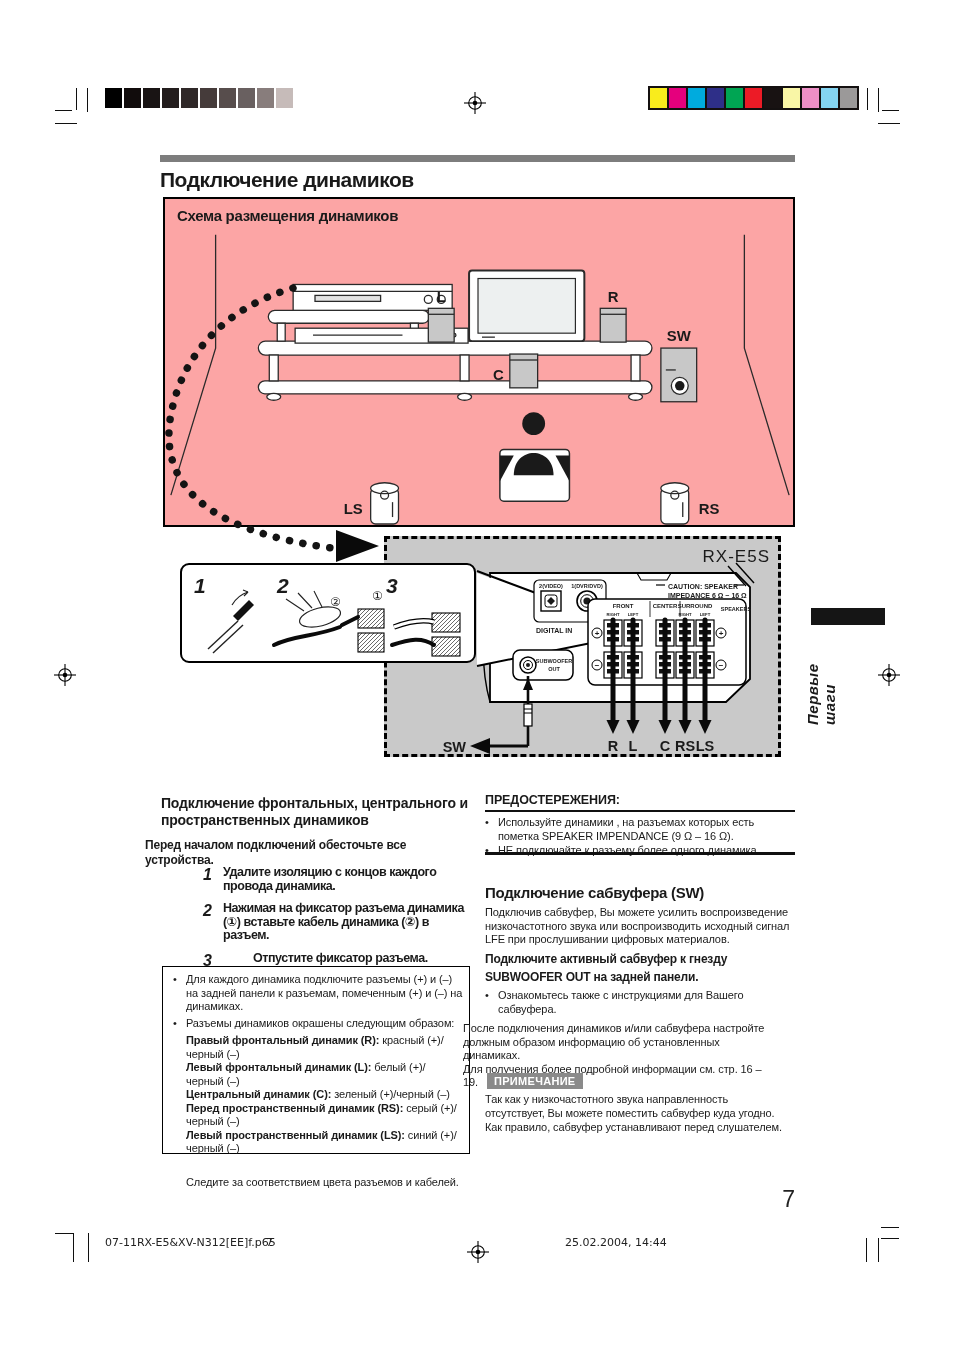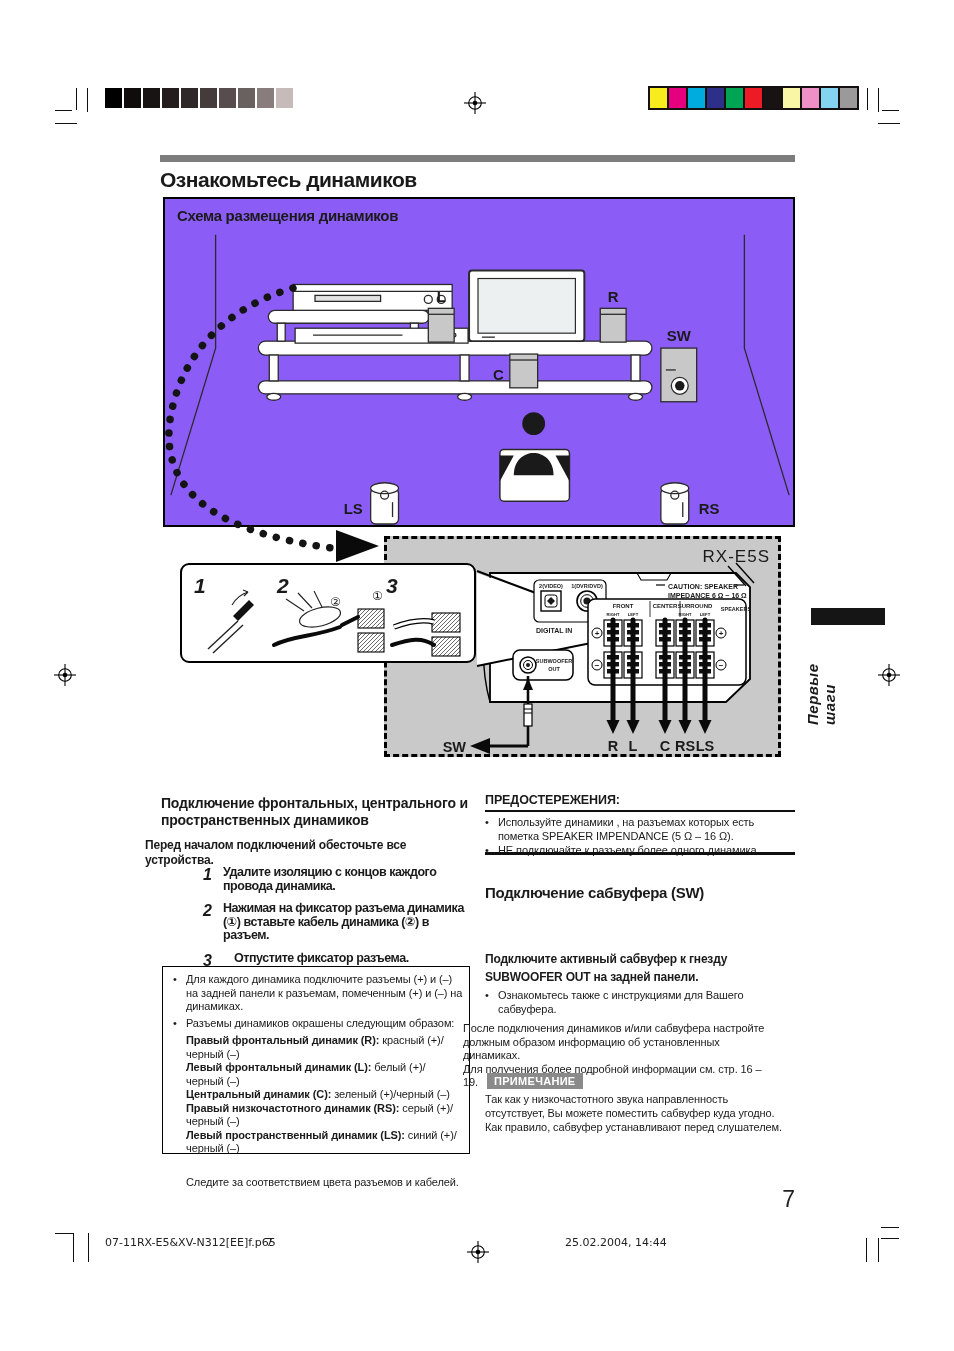--- a/index.html
+++ b/index.html
@@ -8,21 +8,21 @@
   .abs{position:absolute;}
   .pre{white-space:pre-line;}
   
   .bar{display:flex;gap:2px;}
   .bar div{width:17px;height:20px;}
   .bar.colorbar{background:#141010;padding:2px;}
   
   .grayrule{background:#7d7d7d;}
   .blackline{background:#101010;}
   
-  .diagram-box{border:2px solid #000;background:#8b5cf6;}
+  .diagram-box{border:2px solid #000;background:#fca5a5;}
   .dashed-box{border:3px dashed #000;background:#c9c9c9;}
   .steps-box{border:2.5px solid #000;border-radius:9px;background:#fff;}
   .note-box{border:1.5px solid #000;background:#fff;}
   
   .h1{font-size:21px;font-weight:bold;letter-spacing:-0.5px;}
   .h3{font-size:14px;font-weight:bold;letter-spacing:-0.2px;line-height:17px;}
   .caption{font-size:15px;font-weight:bold;letter-spacing:-0.3px;}
   .body-sm{font-size:11px;line-height:13.5px;letter-spacing:-0.1px;}
   .body-bold-sm{font-size:12px;font-weight:bold;line-height:14.5px;letter-spacing:-0.2px;}
   .stepnum{font-size:16px;font-weight:bold;font-style:italic;}
@@ -107,21 +107,21 @@
       <circle cx="11" cy="11" r="2.3" fill="#000"></circle>
   </svg>
   <svg class="abs" style="left:467px;top:1241px;" width="22" height="22" viewBox="0 0 22 22">
     <line x1="11" y1="0" x2="11" y2="22" stroke="#000" stroke-width="1.1"></line>
       <line x1="0" y1="11" x2="22" y2="11" stroke="#000" stroke-width="1.1"></line>
     <circle cx="11" cy="11" r="6.3" fill="none" stroke="#000" stroke-width="1.1"></circle>
       <circle cx="11" cy="11" r="2.3" fill="#000"></circle>
   </svg>
 
   <div class="abs grayrule" style="left:160px;top:155px;width:635px;height:7px;"></div>
-  <div class="abs h1" style="left:160px;top:168px;">Ознакомьтесь динамиков</div>
+  <div class="abs h1" style="left:160px;top:168px;">Подключение динамиков</div>
 
   <div class="abs diagram-box" style="left:163px;top:197px;width:628px;height:326px;">
     <div class="abs caption" style="left:12px;top:8px;">Схема размещения динамиков</div>
     <svg class="abs" style="left:0;top:0;" width="628" height="326" viewBox="0 0 630 328">
       <g stroke="#2a2a2a" stroke-width="1.3" fill="none">
 
         <path d="M50,36 V150 L5,298"></path>
         <path d="M582,36 V150 L627,298"></path>
 
         <rect x="93" y="143" width="396" height="14" rx="7" fill="#fff"></rect>
@@ -429,64 +429,67 @@
       <div class="steptext pre" style="margin-left:62px;width:252px;">Удалите изоляцию с концов каждого
 провода динамика.</div>
     </div>
     <div style="position:relative;margin-bottom:9px;">
       <span class="stepnum" style="position:absolute;left:42px;top:0;">2</span>
       <div class="steptext pre" style="margin-left:62px;width:252px;">Нажимая на фиксатор разъема динамика
 (①) вставьте кабель динамика (②) в разъем.</div>
     </div>
     <div style="position:relative;">
       <span class="stepnum" style="position:absolute;left:42px;top:0;">3</span>
-      <div class="steptext pre" style="margin-left:73px;width:252px;">Отпустите фиксатор разъема.</div>
+      <div class="steptext pre" style="margin-left:92px;width:252px;">Отпустите фиксатор разъема.</div>
     </div>
   </div>
 
   <div class="abs note-box" style="left:162px;top:966px;width:308px;height:188px;padding:6px 6px 0 10px;box-sizing:border-box;">
     <div class="bulleted body-sm">
       <span class="bullet-dot">•</span>
       <span class="pre">Для каждого динамика подключите разъемы (+) и (–)
 на задней панели к разъемам, помеченным (+) и (–) на
 динамиках.</span>
     </div>
     <div class="bulleted body-sm" style="margin-top:3px;">
       <span class="bullet-dot">•</span>
       <span class="pre">Разъемы динамиков окрашены следующим образом:</span>
     </div>
     <div class="body-sm" style="margin-top:4px;padding-left:13px;">
       <div><b>Правый фронтальный динамик (R):</b><span class="pre"> красный (+)/
 черный (–)</span></div>
       <div><b>Левый фронтальный динамик (L):</b><span class="pre"> белый (+)/черный (–)</span></div>
       <div><b>Центральный динамик (C):</b><span class="pre"> зеленый (+)/черный (–)</span></div>
-      <div><b>Правый низкочастотного динамик (RS):</b><span class="pre"> серый (+)/
+      <div><b>Перед пространственный динамик (RS):</b><span class="pre"> серый (+)/
 черный (–)</span></div>
       <div><b>Левый пространственный динамик (LS):</b><span class="pre"> синий (+)/
 черный (–)</span></div>
       <div style="margin-top:20px;">Следите за соответствием цвета разъемов и кабелей.</div>
     </div>
   </div>
 
   <div class="abs" style="left:485px;top:793px;width:312px;font-size:12.5px;font-weight:bold;letter-spacing:-0.1px;">ПРЕДОСТЕРЕЖЕНИЯ:</div>
   <div class="abs blackline" style="left:485px;top:810px;width:310px;height:1.5px;"></div>
   <div class="abs" style="left:485px;top:816px;width:315px;">
     <div class="bulleted body-sm">
       <span class="bullet-dot">•</span>
       <span class="pre">Используйте динамики , на разъемах которых есть
-пометка SPEAKER IMPENDANCE (5 Ω – 16 Ω).</span>
+пометка SPEAKER IMPENDANCE (9 Ω – 16 Ω).</span>
     </div>
     <div class="bulleted body-sm" style="margin-top:1px;">
       <span class="bullet-dot">•</span>
       <span class="pre">НЕ подключайте к разъему более одного динамика.</span>
     </div>
   </div>
   <div class="abs blackline" style="left:485px;top:852px;width:310px;height:3px;"></div>
 
   <div class="abs" style="left:485px;top:884px;font-size:15px;font-weight:bold;letter-spacing:-0.3px;">Подключение сабвуфера (SW)</div>
+  <div class="abs body-sm pre" style="left:485px;top:906px;width:315px;">Подключив сабвуфер, Вы можете усилить воспроизведение
+низкочастотного звука или воспроизводить исходный сигнал
+LFE при прослушивании цифровых материалов.</div>
   <div class="abs pre" style="left:485px;top:950px;width:315px;font-size:12px;font-weight:bold;line-height:18px;letter-spacing:-0.2px;">Подключите активный сабвуфер к гнезду
 SUBWOOFER OUT на задней панели.</div>
   <div class="abs bulleted body-sm" style="left:485px;top:989px;width:315px;">
     <span class="bullet-dot">•</span>
     <span class="pre">Ознакомьтесь также с инструкциями для Вашего
 сабвуфера.</span>
   </div>
   <div class="abs body-sm pre" style="left:463px;top:1022px;width:315px;">После подключения динамиков и/или сабвуфера настройте
 должным образом информацию об установленных динамиках.
 Для получения более подробной информации см. стр. 16 – 19.</div>

